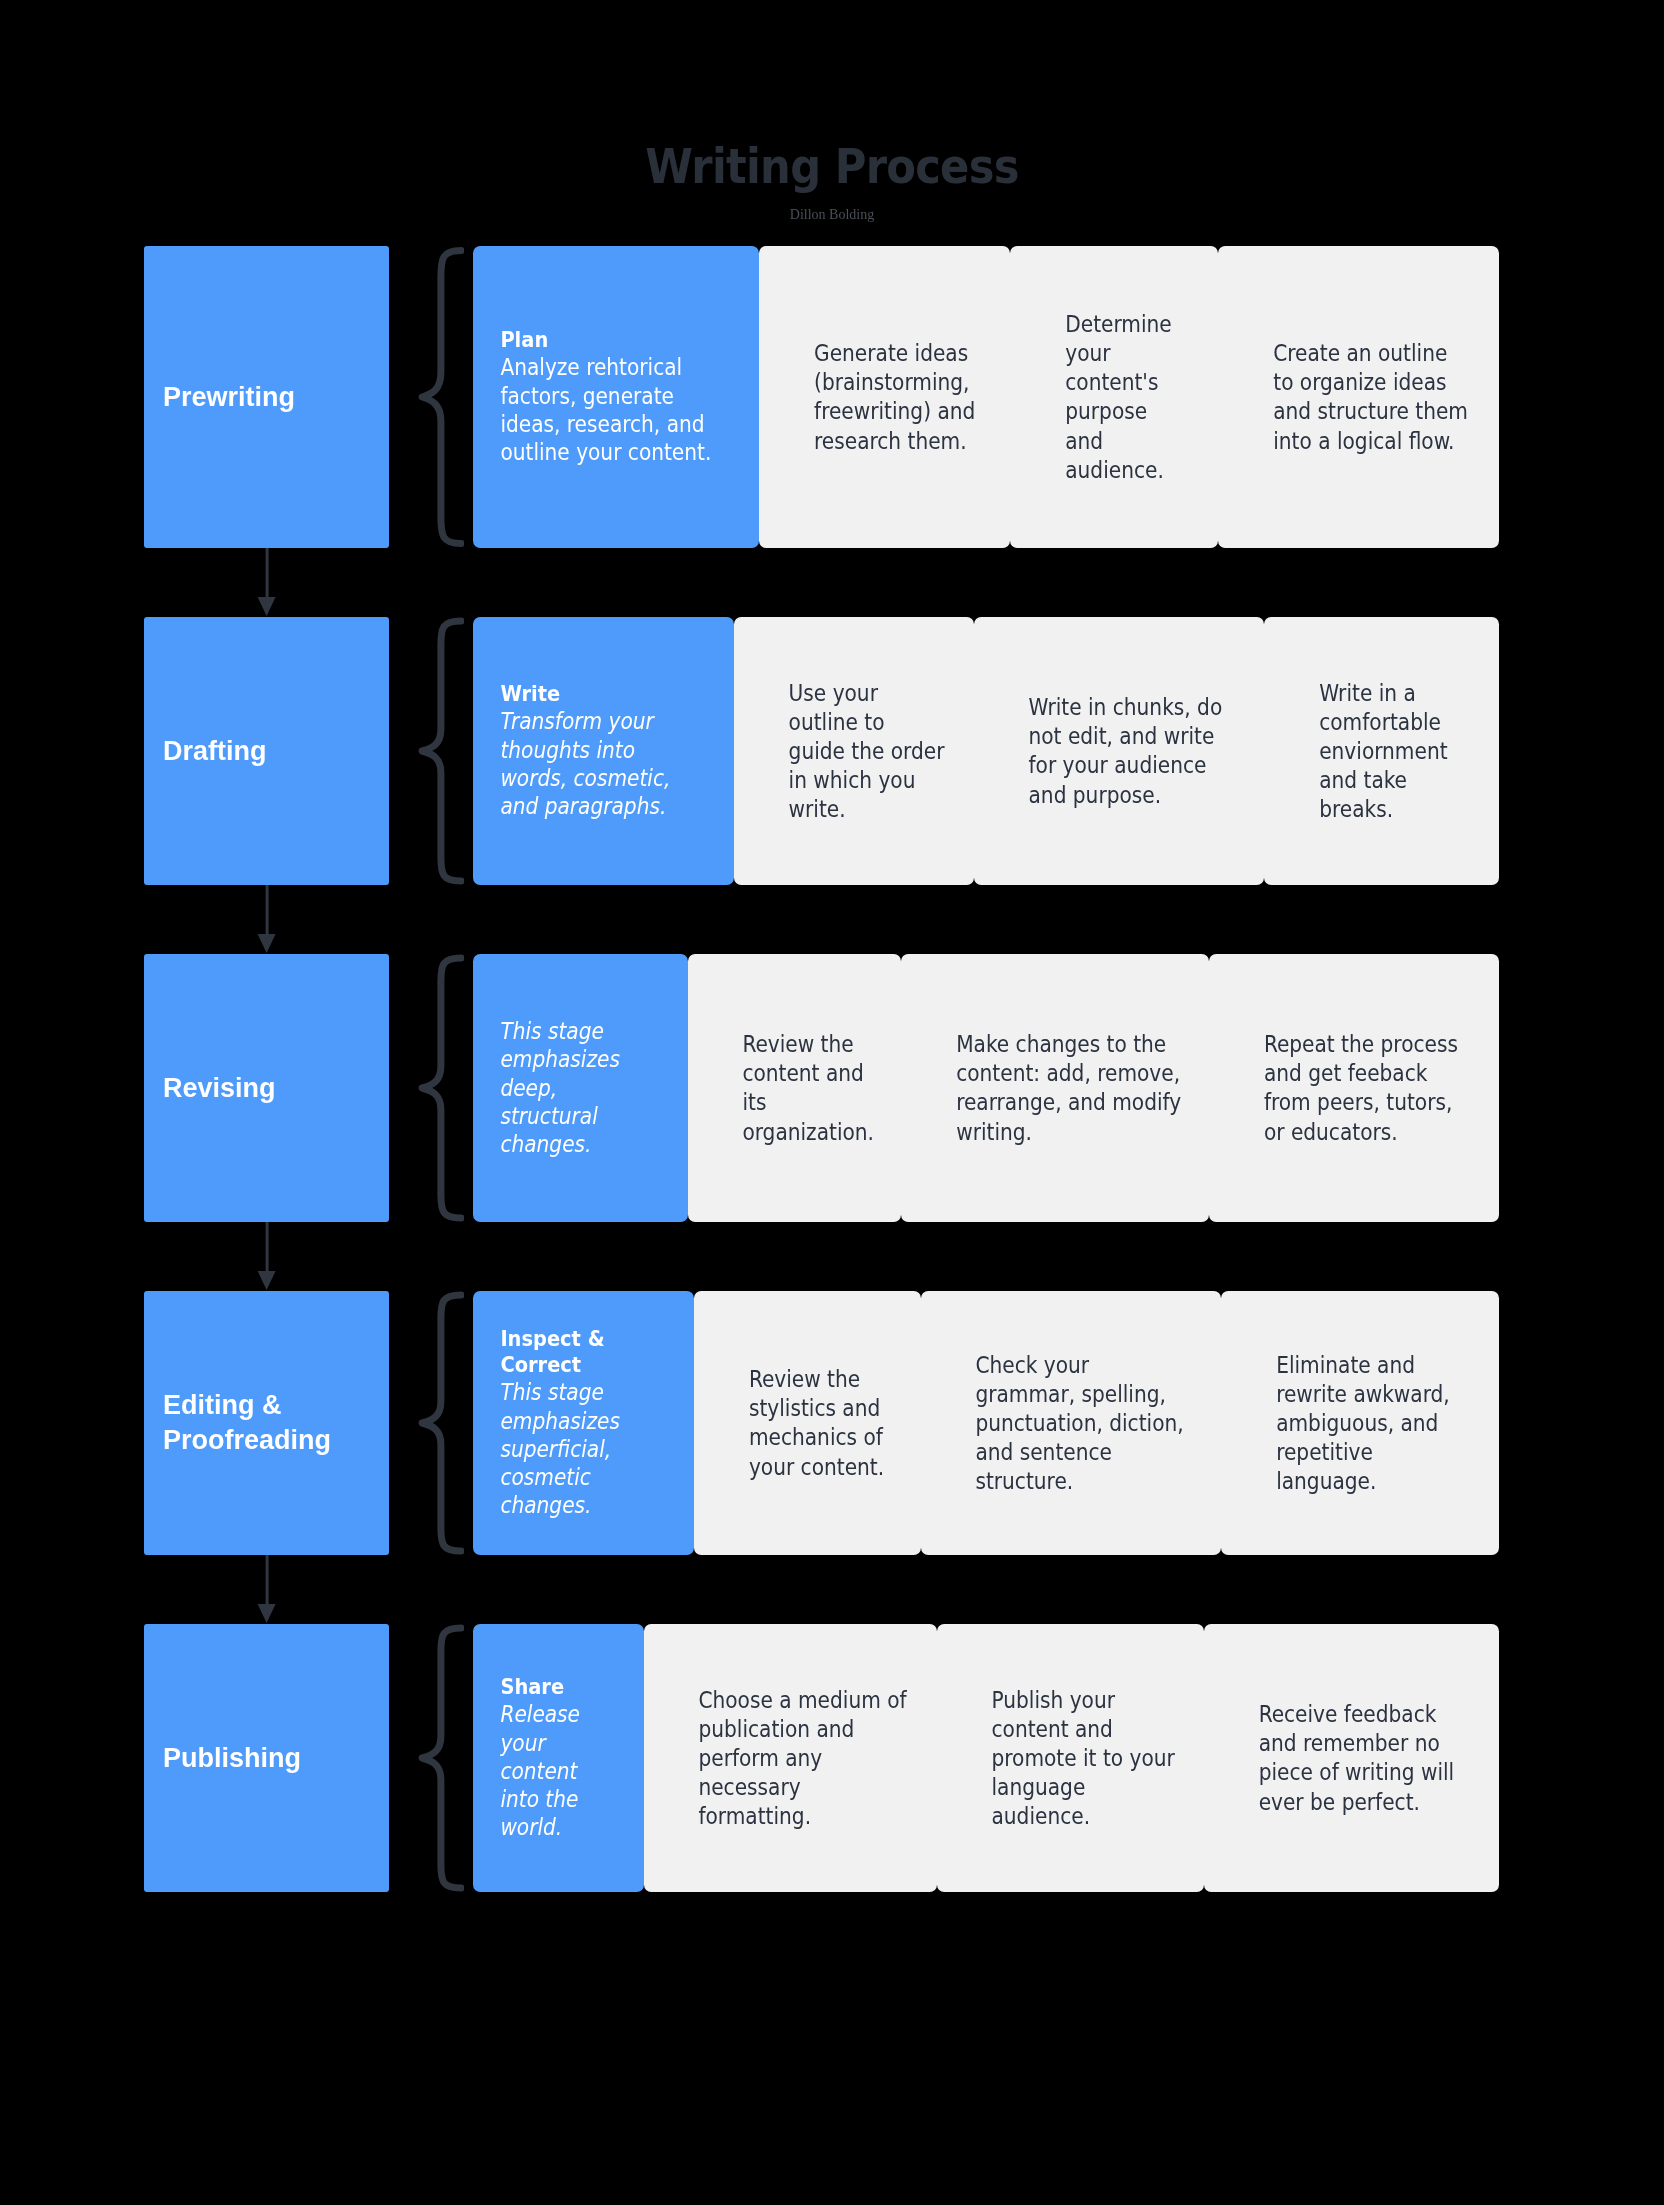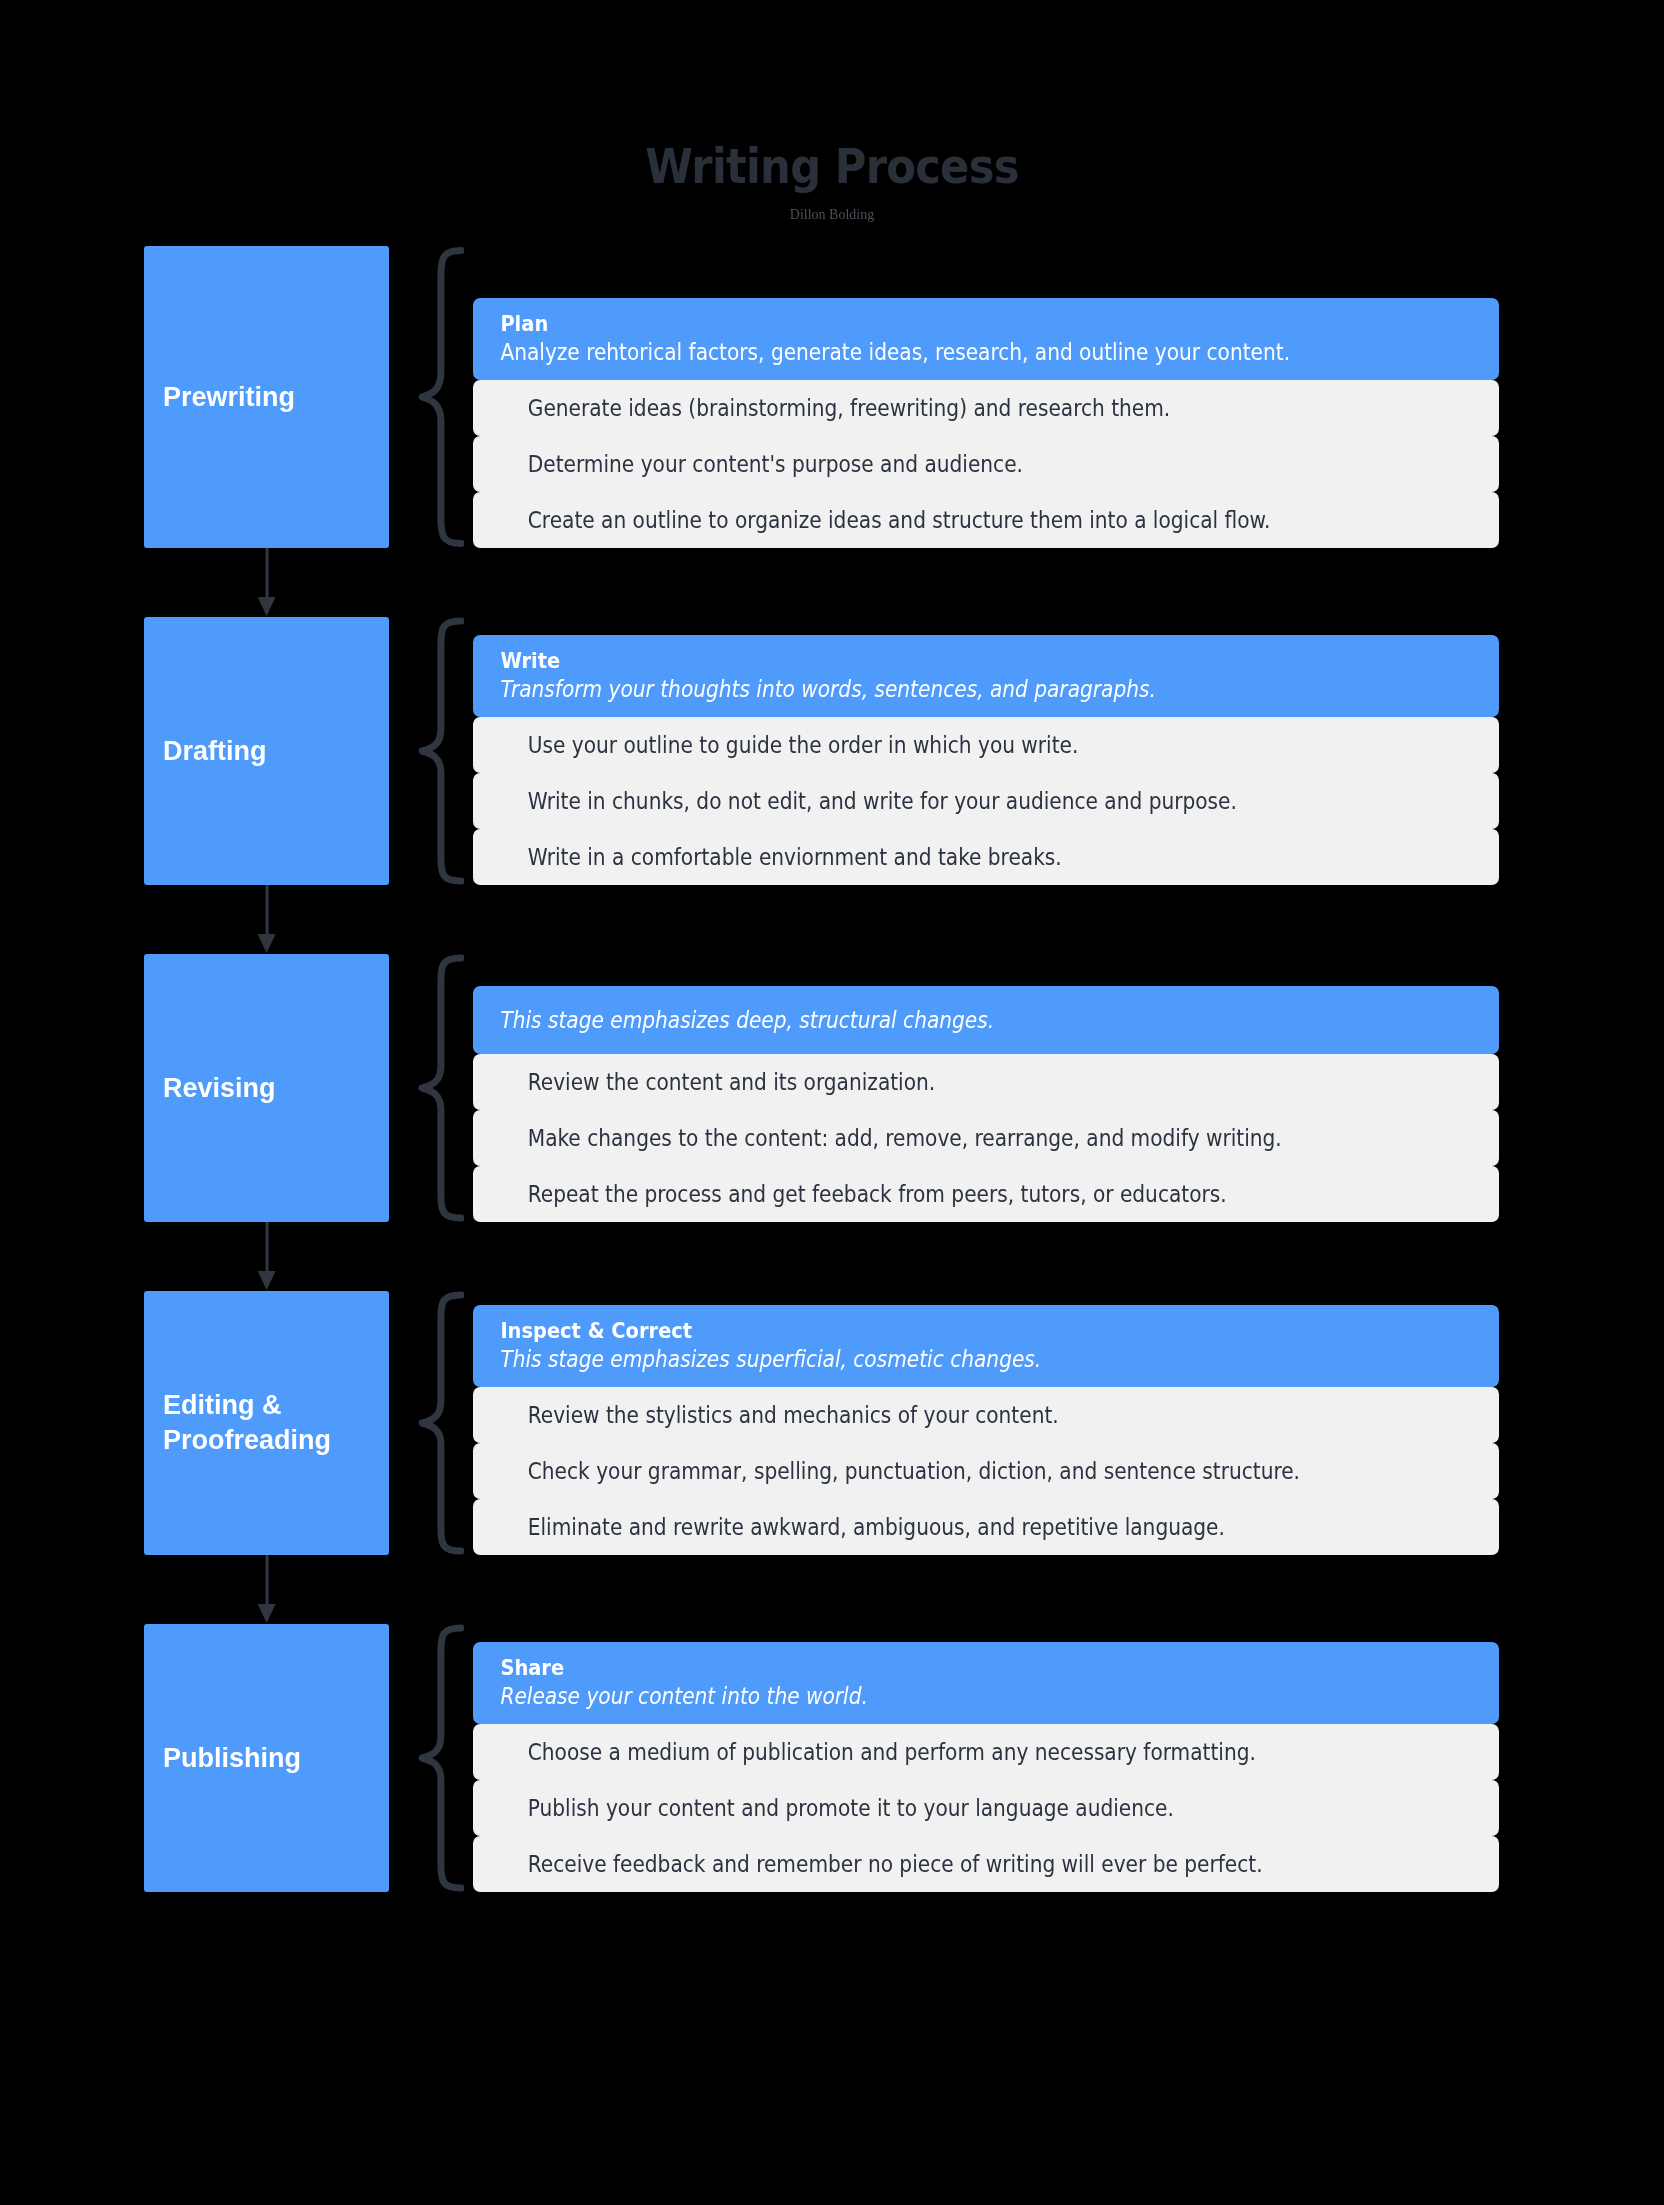--- a/index.html
+++ b/index.html
@@ -121,21 +121,21 @@
     top:0;
     width:65px;
     height:100%;
     display:block;
   }
 
   
   .items{
     flex:1 1 auto;
     display:flex;
-    flex-direction:column;
+    flex-direction:row;
     justify-content:flex-end;
   }
 
   .card{
     border-radius:7.2px;
     display:flex;
     flex-direction:column;
     justify-content:center;
   }
   .card.head{
@@ -219,21 +219,21 @@
         </div>
       </div>
       <div class="brace-col">
         <svg viewBox="0 0 90 400" preserveAspectRatio="none">
           <path d="M86 6 C60 6 58 16 58 42 L58 168 C58 190 46 196 32 200 C46 204 58 210 58 232 L58 358 C58 384 60 394 86 394" fill="none" stroke="#2f3640" stroke-width="7" vector-effect="non-scaling-stroke" stroke-linecap="round" stroke-linejoin="round"></path>
         </svg>
       </div>
       <div class="items">
         <div class="card head">
           <div class="card-title">Write</div>
-          <div class="card-desc">Transform your thoughts into words, sentences, and paragraphs.</div>
+          <div class="card-desc">Transform your thoughts into words, cosmetic, and paragraphs.</div>
         </div>
         <div class="card item">
           <div class="card-text">Use your outline to guide the order in which you write.</div>
         </div>
         <div class="card item">
           <div class="card-text">Write in chunks, do not edit, and write for your audience and purpose.</div>
         </div>
         <div class="card item">
           <div class="card-text">Write in a comfortable enviornment and take breaks.</div>
         </div>

